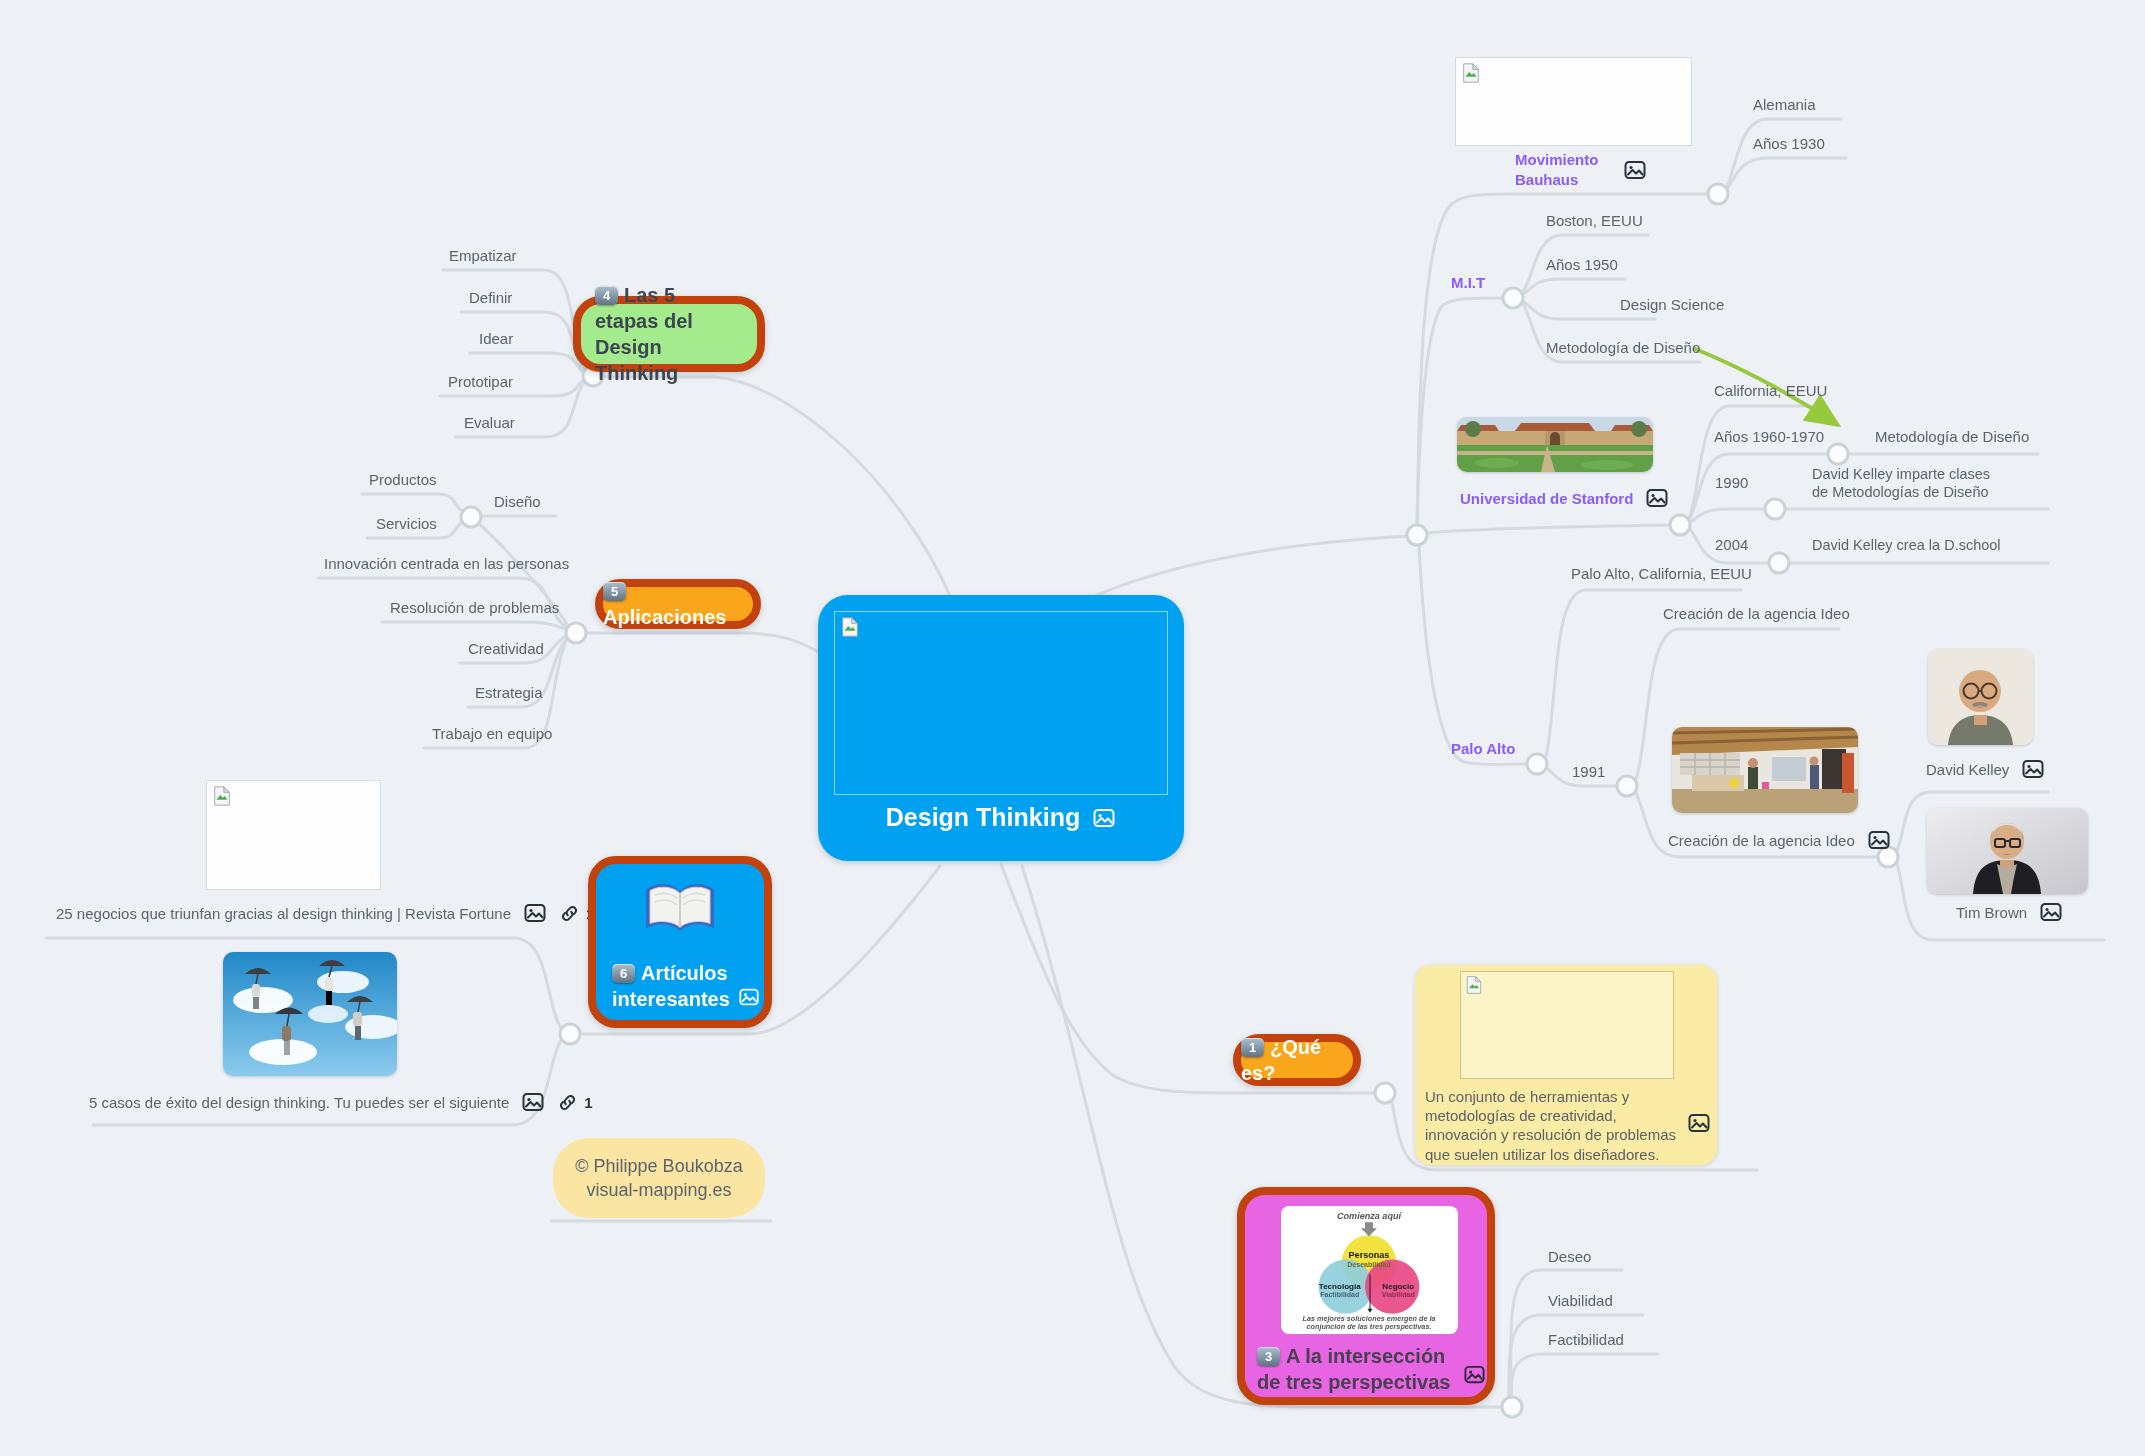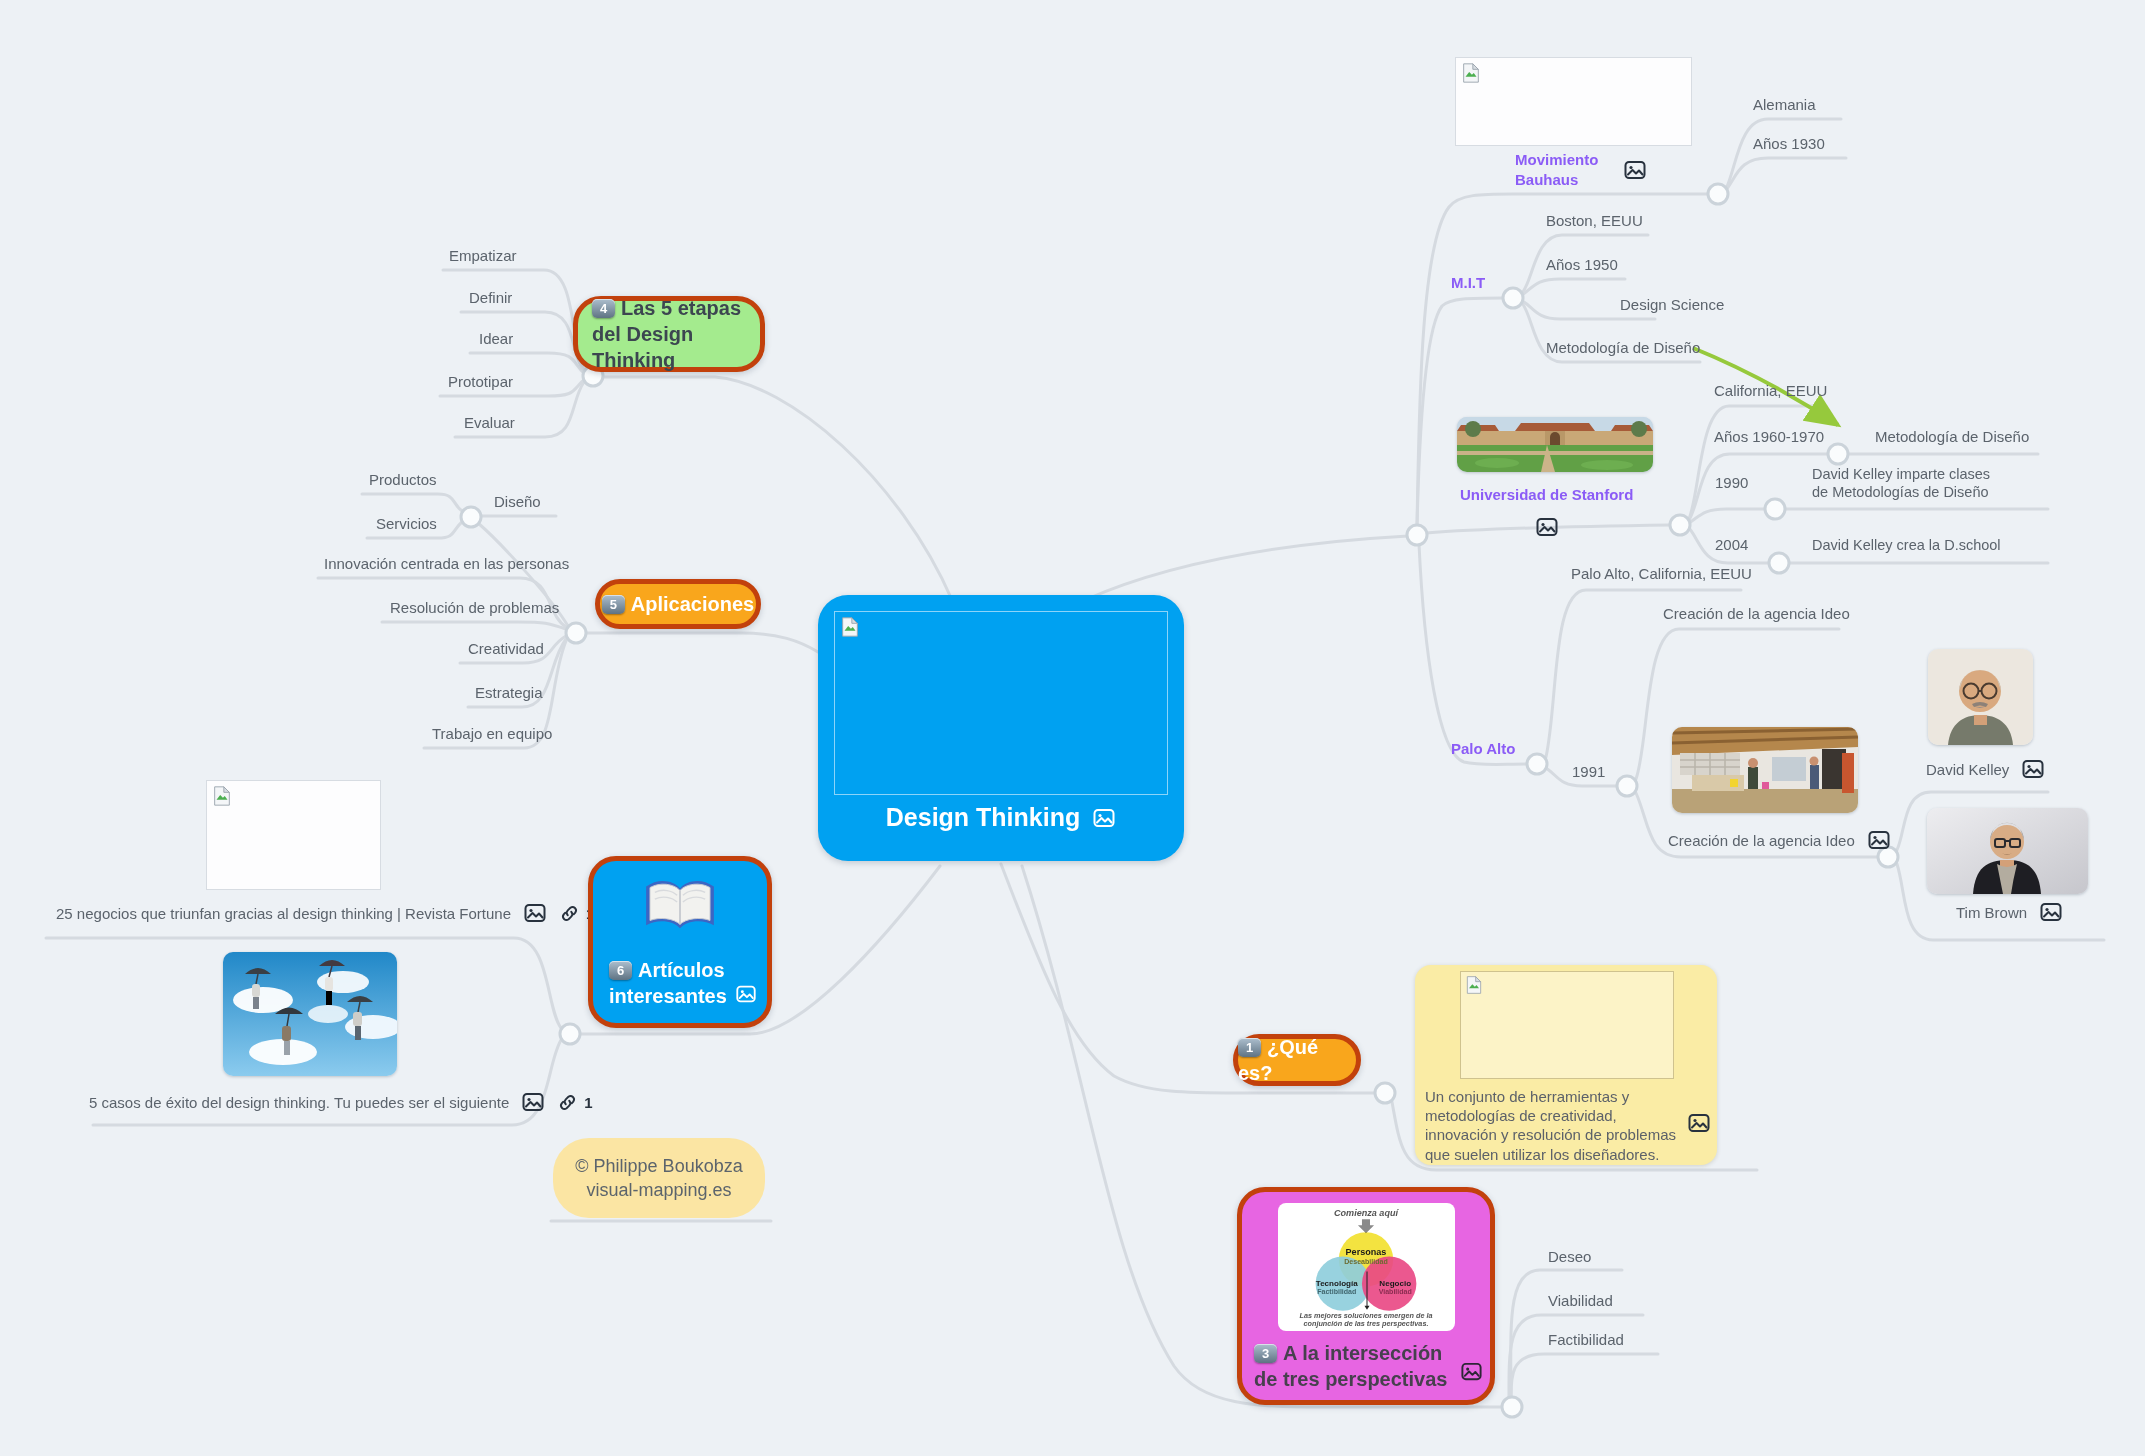--- a/index.html
+++ b/index.html
@@ -3,21 +3,21 @@
 <meta charset="utf-8">
 <style>
   html,body{margin:0;padding:0;}
   body{font-family:"Liberation Sans",sans-serif;background:#EDF1F5;}
   #canvas{position:relative;width:2145px;height:1456px;background:#EDF1F5;overflow:hidden;}
   #wires{position:absolute;left:0;top:0;z-index:1;}
   .abs{position:absolute;}
   .leaf{position:absolute;z-index:2;font-size:15px;color:#5B636C;white-space:nowrap;}
   .leaf.wrap{white-space:normal;line-height:1.25;}
   .blabel{position:absolute;z-index:2;font-size:15px;font-weight:bold;color:#8b5cf6;white-space:nowrap;}
-  .node{position:absolute;z-index:3;box-sizing:border-box;border:5px solid #c2410c;
+  .node{position:absolute;z-index:3;box-sizing:border-box;border:8px solid #c2410c;
         box-shadow:0 2px 6px rgba(40,60,80,.22);color:#fff;font-weight:bold;}
   .node .txt{line-height:1.3;}
   .badge{display:inline-block;min-width:19px;height:19px;padding:0 2px;border-radius:5px;
          background:linear-gradient(180deg,#ADBfCE 0%,#5F7383 100%);
          box-shadow:inset 0 1px 0 rgba(255,255,255,.55),0 1px 2px rgba(0,0,0,.35);
          color:#fff;font-weight:bold;font-size:13px;line-height:19px;text-align:center;
          vertical-align:2px;margin-right:6px;}
   .imgrow{position:absolute;z-index:2;display:flex;align-items:center;gap:12px;}
   .icn{color:#28323E;flex:none;display:inline-flex;}
   .icn.white{color:#fff;}
@@ -362,21 +362,21 @@
       <path d="M93 28 v-8 a5 5 0 0 1 10 0 v8 z" fill="#6B4A2E"></path>
       <circle cx="16" cy="12" r="8" fill="#5E7B4A"></circle>
         <circle cx="182" cy="12" r="8" fill="#5E7B4A"></circle>
       <rect x="0" y="28" width="196" height="27" fill="#61A046"></rect>
       <path d="M0 34 h196 v4 h-196 z" fill="#C9B288"></path>
       <path d="M90 28 l8 27 h-14 z" fill="#CBB489"></path>
       <ellipse cx="40" cy="46" rx="22" ry="5" fill="#6DAE50"></ellipse>
         <ellipse cx="150" cy="48" rx="26" ry="5" fill="#6DAE50"></ellipse>
     </svg>
   </div>
-  <div class="imgrow" style="left:1460px;top:486px;flex-direction:column;">
+  <div class="imgrow" style="left:1460px;top:486px;">
     <span class="blabel" style="position:static;">Universidad de Stanford</span>
     <span class="icn">
       <svg viewBox="0 0 24 24" width="24" height="24">
           <rect x="2.5" y="4" width="19" height="16" rx="3.5" fill="none" stroke="currentColor" stroke-width="2"></rect>
           <circle cx="8" cy="9.5" r="1.6" fill="currentColor"></circle>
           <path d="M5 16.5 l4.5-4.5 3.5 3.5 3-3 3.5 4" fill="none" stroke="currentColor" stroke-width="2" stroke-linecap="round" stroke-linejoin="round"></path>
         </svg>
     </span>
   </div>
   <div class="leaf" style="left:1714px;top:382px;">California, EEUU</div>

